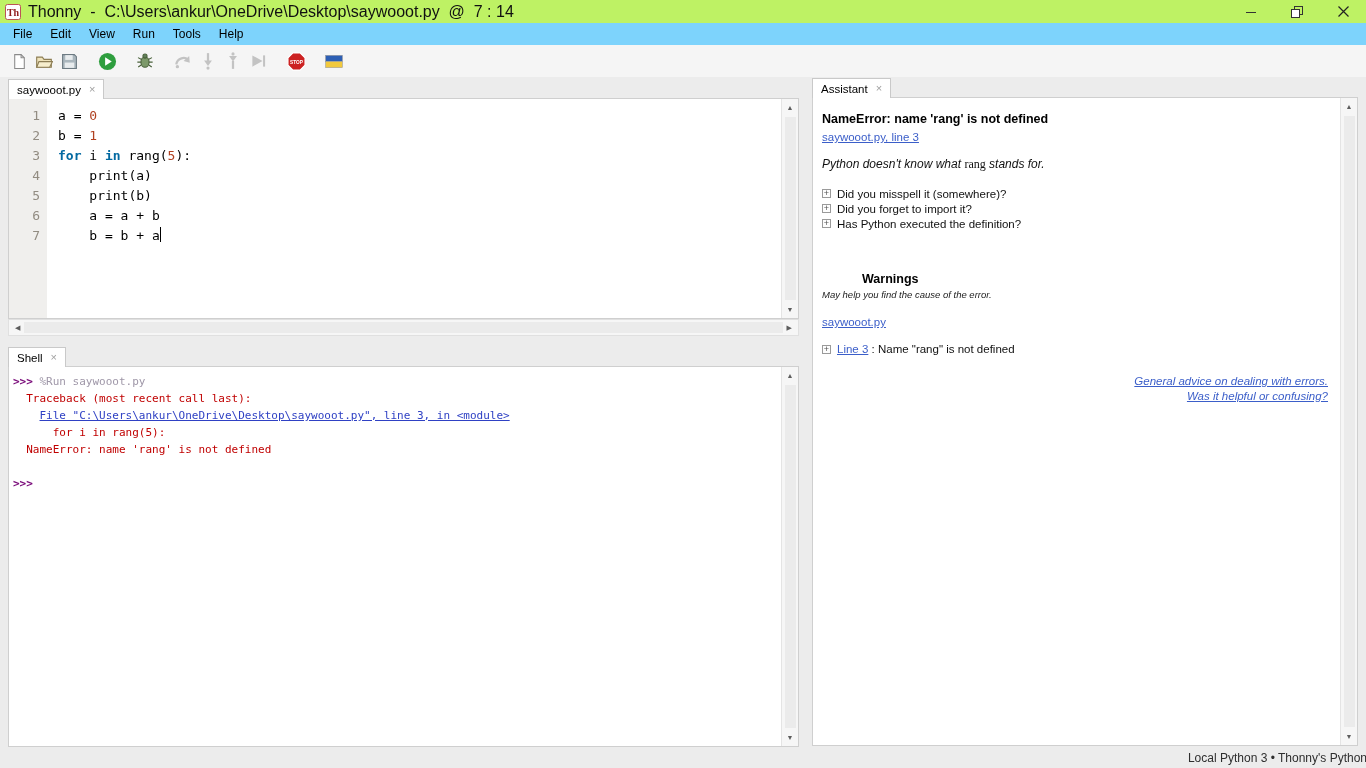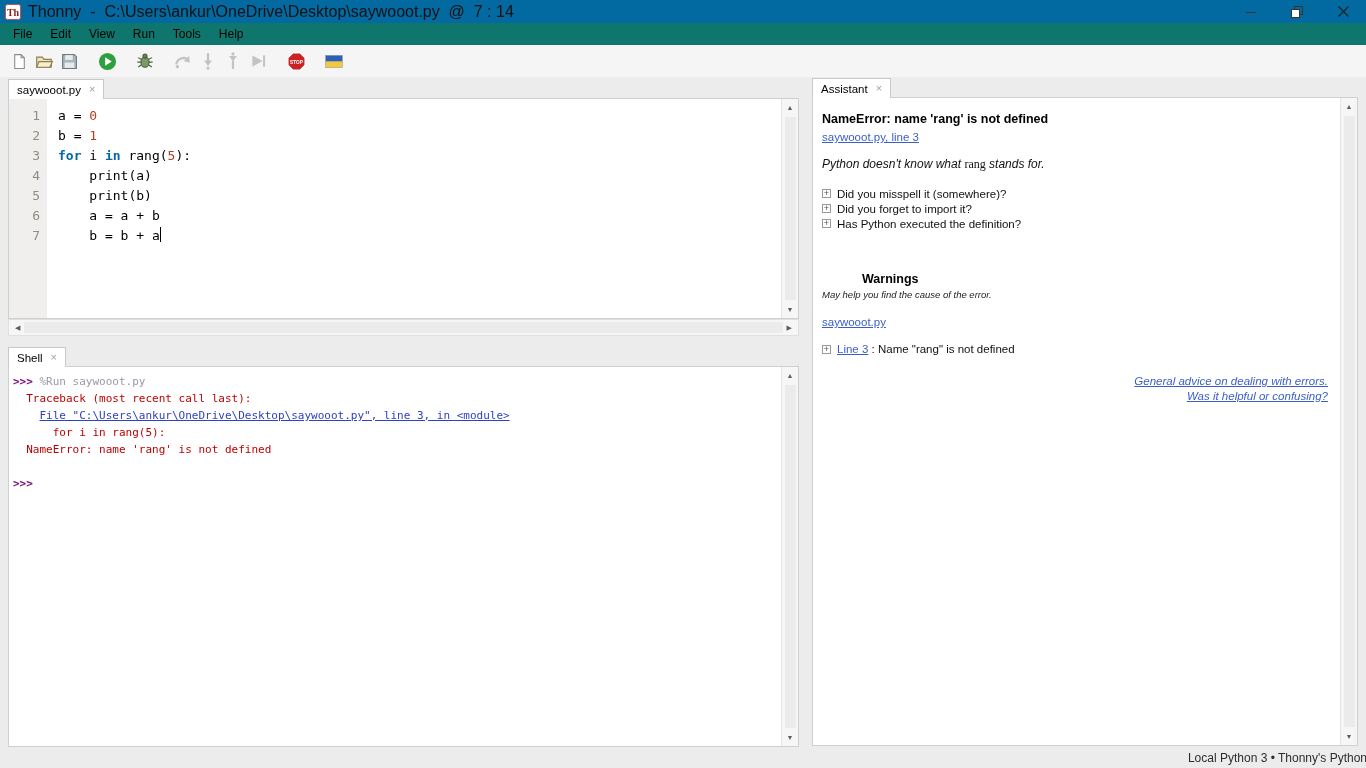--- a/index.html
+++ b/index.html
@@ -1,27 +1,27 @@
 <!DOCTYPE html>
 <html><head>
 <meta charset="utf-8">
 <style>
   * { margin:0; padding:0; box-sizing:border-box; }
   html,body { width:1366px; height:768px; overflow:hidden; }
   body { position:relative; background:#ececec; font-family:"Liberation Sans", sans-serif; font-size:12px; color:#000; }
 
   
-  .titlebar { position:absolute; left:0; top:0; width:1366px; height:23px; background:#0369a1; display:flex; align-items:center; }
+  .titlebar { position:absolute; left:0; top:0; width:1366px; height:23px; background:#bef264; display:flex; align-items:center; }
   .app-icon { margin-left:5px; width:16px; height:16px; flex:0 0 auto; }
   .title-text { margin-left:7px; font-size:16px; color:#111; white-space:pre; }
   .win-controls { position:absolute; right:0; top:0; height:23px; display:flex; }
   .win-btn { width:46px; height:23px; display:flex; align-items:center; justify-content:center; }
 
   
-  .menubar { position:absolute; left:0; top:23px; width:1366px; height:22px; background:#0f766e; display:flex; align-items:center; padding-left:4px; }
+  .menubar { position:absolute; left:0; top:23px; width:1366px; height:22px; background:#7dd3fc; display:flex; align-items:center; padding-left:4px; }
   .menu-item { padding:3px 9px; font-size:12px; color:#000; }
 
   
   .toolbar { position:absolute; left:0; top:45px; width:1366px; height:32px; background:#f5f5f5; display:flex; align-items:center; padding-left:7px; }
   .tb-btn { width:24px; height:24px; display:flex; align-items:center; justify-content:center; margin-right:1px; }
   .tb-gap { width:13px; }
 
   
   .tabbar { position:absolute; display:flex; z-index:3; }
   .tab { background:#fff; border:1px solid #c9c9c9; border-bottom:none; height:20px; padding:0 8px; font-size:11.5px; display:flex; align-items:center; gap:8px; }

